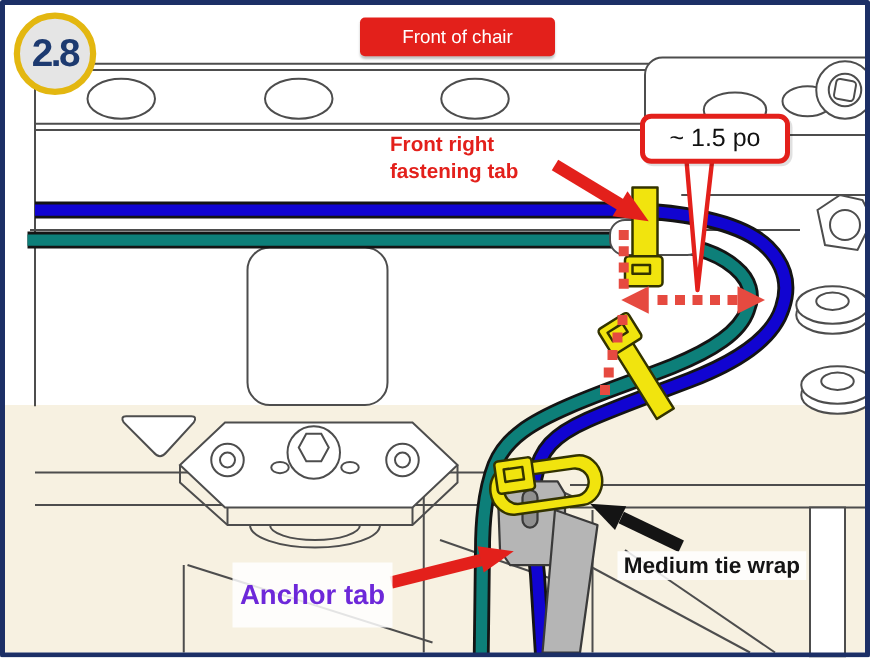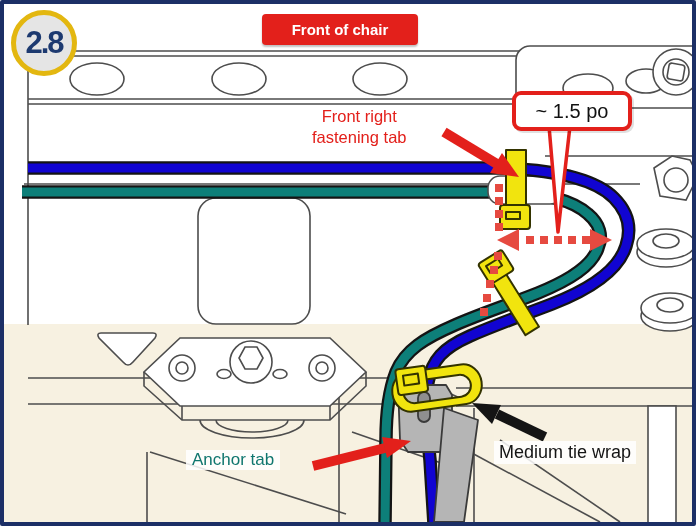--- a/index.html
+++ b/index.html
@@ -13,35 +13,35 @@
   }
   .art{position:absolute;left:0;top:0;z-index:1;}
   .overlay{position:absolute;z-index:20;}
   .step-badge{
     left:11px;top:10px;width:56px;height:56px;border-radius:50%;
     background:#e5e5e5;border:5px solid #e3b710;
     display:flex;align-items:center;justify-content:center;
     color:#1d3a70;font-weight:bold;font-size:31px;letter-spacing:-2px;
   }
   .banner{
-    left:262px;top:14px;width:156px;height:31px;background:#e3201b;
+    left:288px;top:14px;width:156px;height:31px;background:#e3201b;
     border-radius:4px;display:flex;align-items:center;justify-content:center;
-    color:#ffffff;font-weight:bold;font-size:15px;
+    color:#ffffff;font-weight:normal;font-size:15px;
     box-shadow:0 2px 2px rgba(0,0,0,0.25);
   }
   .callout{
     left:512px;top:91px;width:112px;height:32px;background:#ffffff;
     border:4px solid #e3201b;border-radius:9px;
     display:flex;align-items:center;justify-content:center;
     color:#111111;font-weight:normal;font-size:20px;
     box-shadow:2px 2px 0 rgba(0,0,0,0.12);
   }
-  .lbl{position:absolute;z-index:20;font-weight:normal;white-space:pre-line;text-align:center;}
+  .lbl{position:absolute;z-index:20;font-weight:bold;white-space:pre-line;}
   .lbl-fastening{left:312px;top:106px;color:#e3201b;font-size:16.5px;line-height:21px;}
-  .lbl-anchor{left:186px;top:450px;color:#0f766e;font-size:17px;background:rgba(255,255,255,0.85);padding:0 6px;}
+  .lbl-anchor{left:186px;top:450px;color:#6d28d9;font-size:22px;background:rgba(255,255,255,0.85);padding:13px 6px;}
   .lbl-tiewrap{left:494px;top:441px;color:#141414;font-size:18px;background:rgba(255,255,255,0.85);padding:1px 5px;}
   .structure{fill:#ffffff;stroke:#4d4d4d;stroke-width:1.6;}
   .cable-outline{fill:none;stroke:#141414;stroke-width:13.5;}
   .cable-color{fill:none;stroke-width:9;}
   .yellowparts{stroke:#333300;stroke-width:2;stroke-linejoin:round;}
   .arrow-line{stroke-width:10;fill:none;stroke-linecap:butt;}
 </style>
 </head>
 <body>
 

